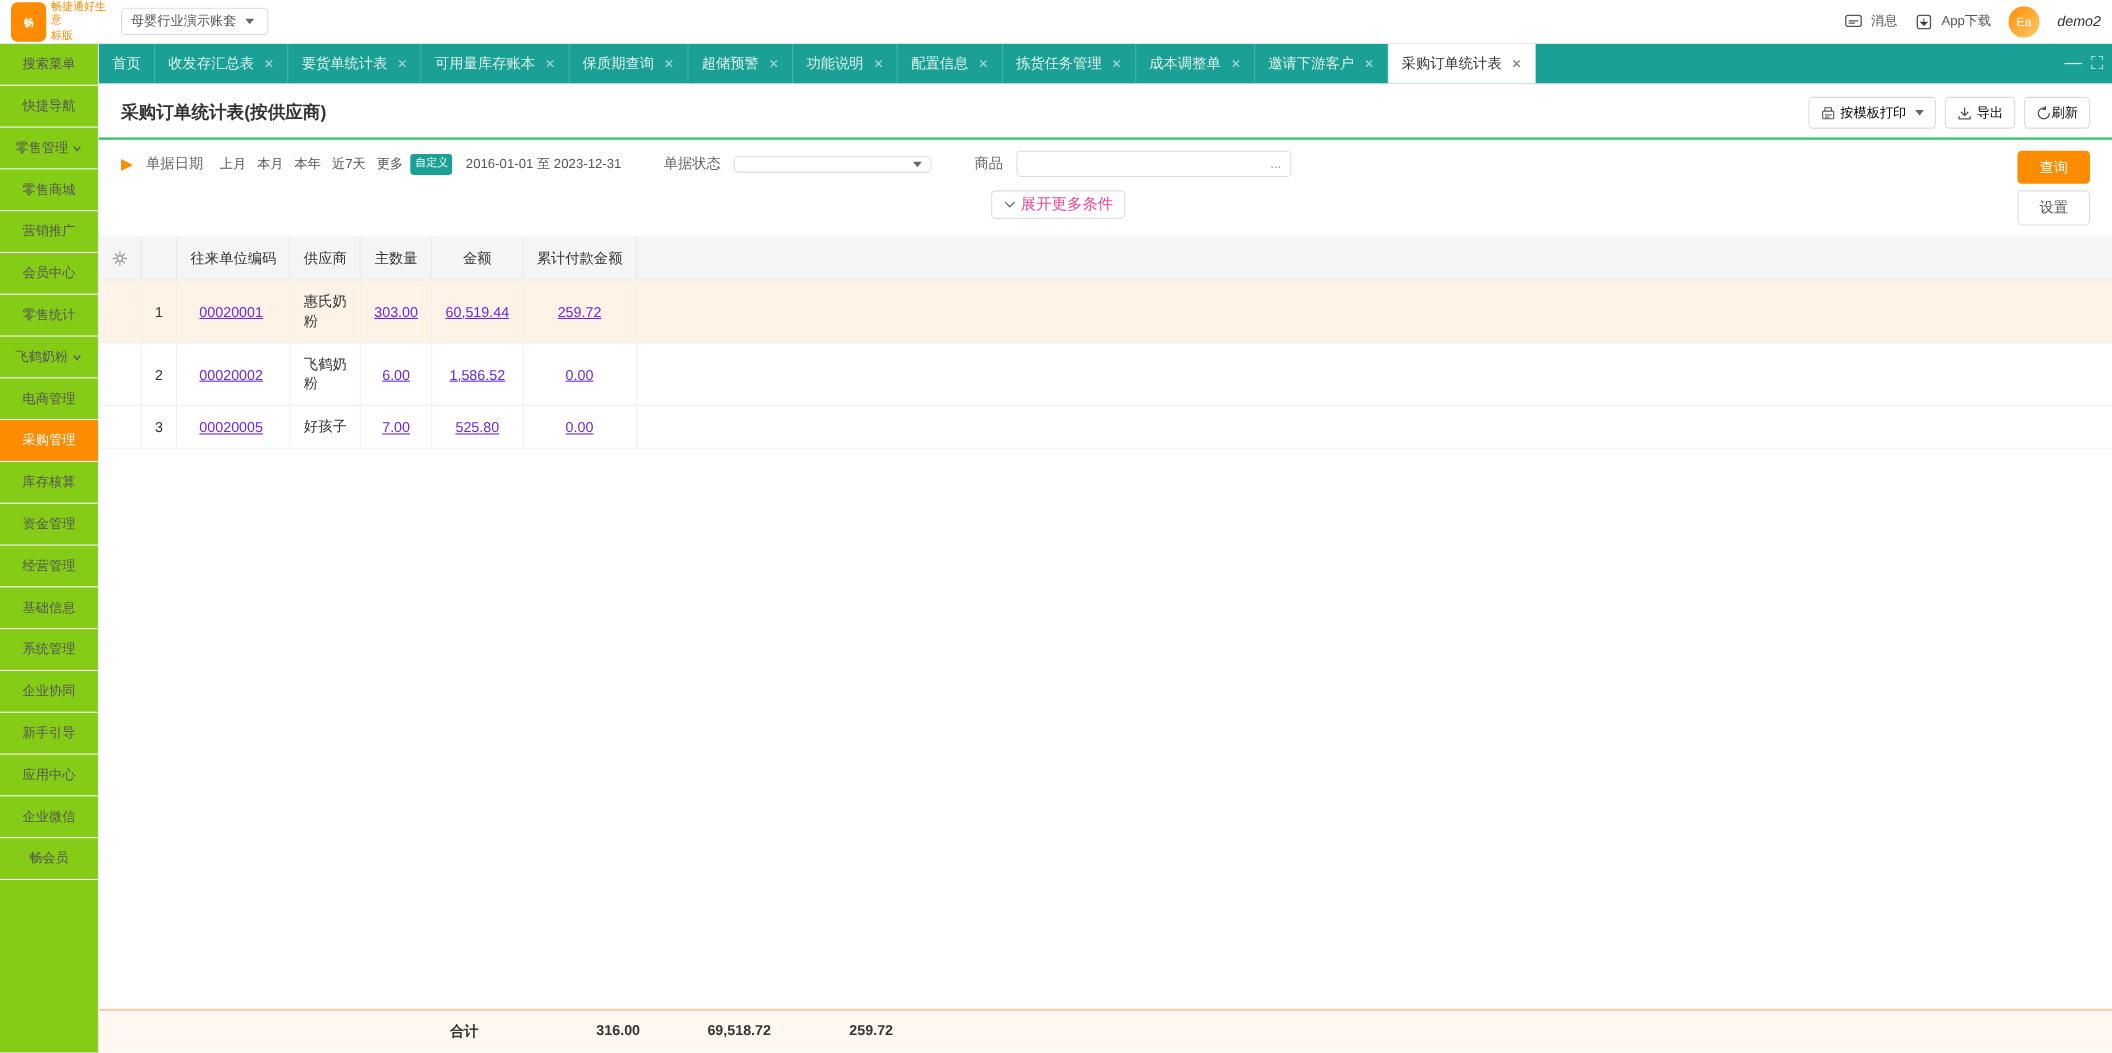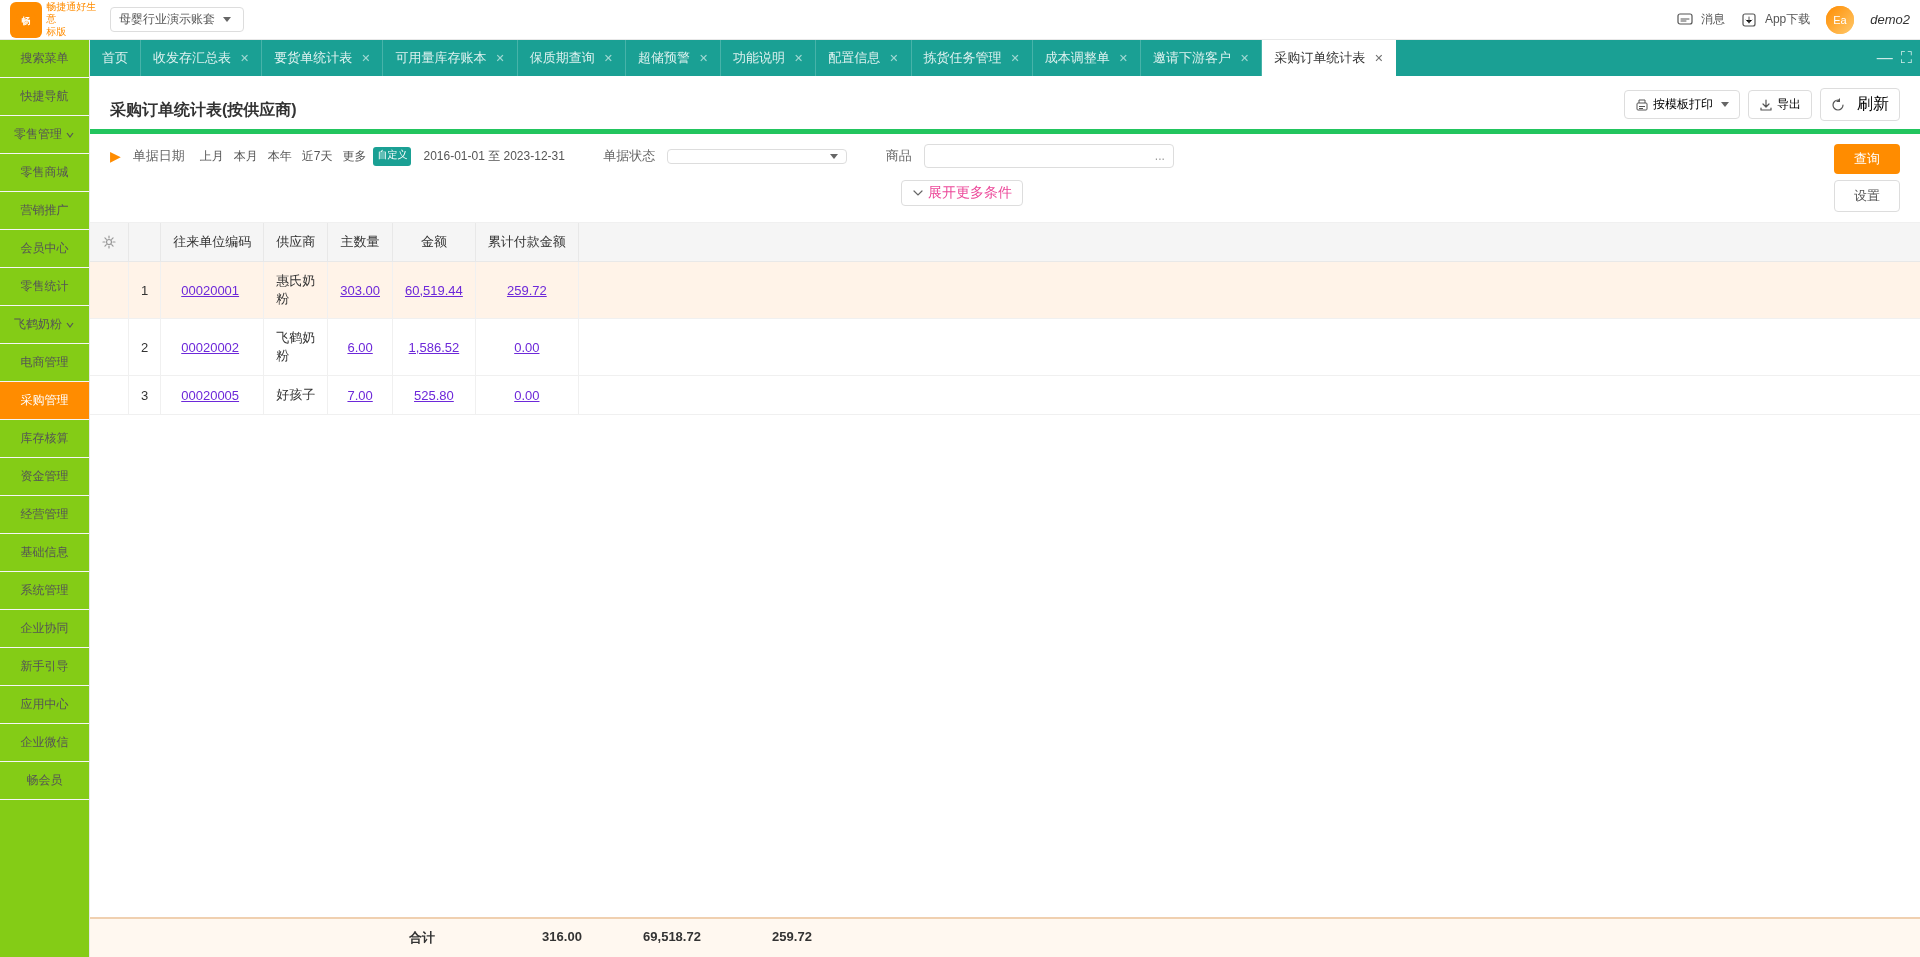--- a/index.html
+++ b/index.html
@@ -35,26 +35,26 @@
     .nav-tab.home { font-size: 13px; }
     .nav-tab.active { background: #fff; color: #333; }
     .nav-tab .close-x { font-size: 11px; opacity: 0.7; cursor: pointer; margin-left: 4px; }
     .nav-tab-actions { margin-left: auto; display: flex; align-items: center; gap: 8px; padding-right: 8px; }
     .nav-action-btn { color: #fff; font-size: 16px; cursor: pointer; opacity: 0.8; }
 
     
     .page-content { flex: 1; background: #fff; overflow-y: auto; display: flex; flex-direction: column; }
 
     
-    .page-header { padding: 12px 20px 8px; display: flex; align-items: flex-end; justify-content: space-between; border-bottom: 5px solid #22c55e; }
+    .page-header { padding: 12px 20px 8px; display: flex; align-items: center; justify-content: space-between; border-bottom: 2px solid #22c55e; }
     .page-title { font-size: 16px; font-weight: bold; color: #333; }
     .header-actions { display: flex; align-items: center; gap: 8px; }
     .btn-print { display: flex; align-items: center; gap: 4px; padding: 5px 10px; border: 1px solid #ddd; border-radius: 4px; background: #fff; cursor: pointer; font-size: 12px; }
     .btn-export { display: flex; align-items: center; gap: 4px; padding: 5px 10px; border: 1px solid #ddd; border-radius: 4px; background: #fff; cursor: pointer; font-size: 12px; }
-    .btn-refresh { display: flex; align-items: center; gap: 12px; padding: 5px 10px; border: 1px solid #ddd; border-radius: 4px; background: #fff; cursor: pointer; font-size: 16px; }
+    .btn-refresh { display: flex; align-items: center; gap: 0; padding: 5px 10px; border: 1px solid #ddd; border-radius: 4px; background: #fff; cursor: pointer; font-size: 12px; }
     .filter-label { color: #666; white-space: nowrap; }
     .filter-date-shortcuts { display: flex; gap: 4px; }
     .date-shortcut { font-size: 12px; color: #555; cursor: pointer; padding: 1px 3px; }
     .date-range { font-size: 12px; color: #555; }
     .custom-badge { background: #1aa094; color: #fff; font-size: 10px; padding: 1px 4px; border-radius: 3px; }
     .filter-select { border: 1px solid #ddd; border-radius: 4px; padding: 4px 8px; font-size: 12px; min-width: 120px; display: flex; align-items: center; justify-content: space-between; cursor: pointer; background: #fff; }
     .filter-input { border: 1px solid #ddd; border-radius: 4px; padding: 4px 8px; font-size: 12px; min-width: 200px; color: #999; }
     .expand-row { display: flex; justify-content: center; padding: 6px; }
     .expand-btn { display: flex; align-items: center; gap: 4px; font-size: 14px; color: #ec4899; cursor: pointer; border: 1px solid #ddd; border-radius: 4px; padding: 3px 10px; background: #fff; }
     .btn-query { background: #ff8c00; color: #fff; border: none; padding: 6px 20px; border-radius: 4px; font-size: 13px; cursor: pointer; }

